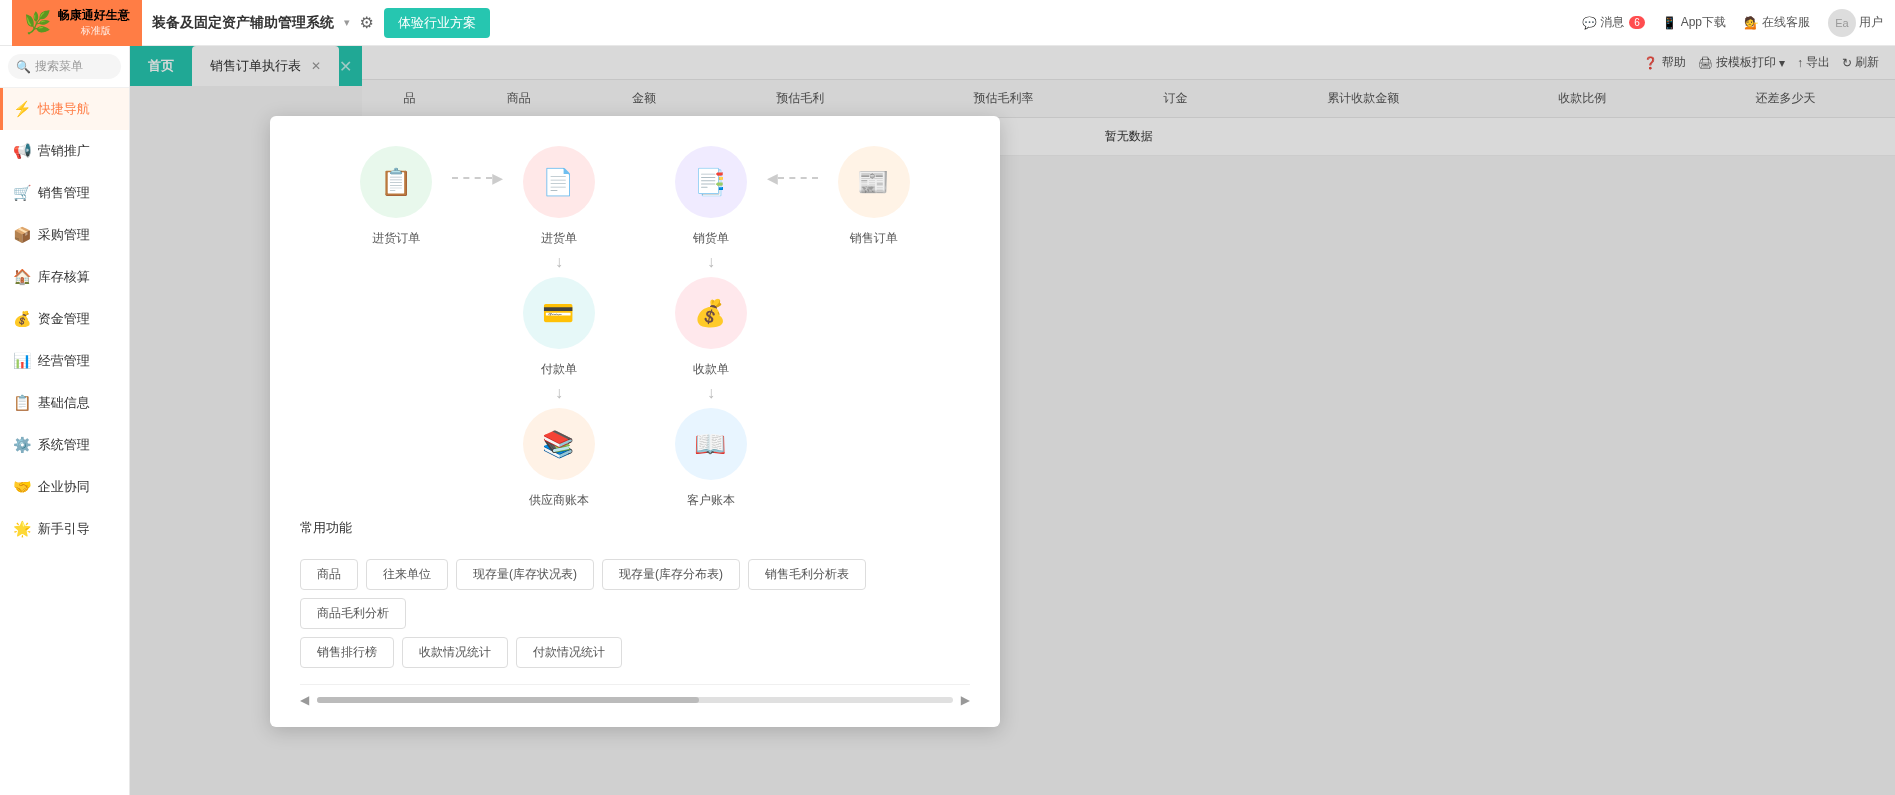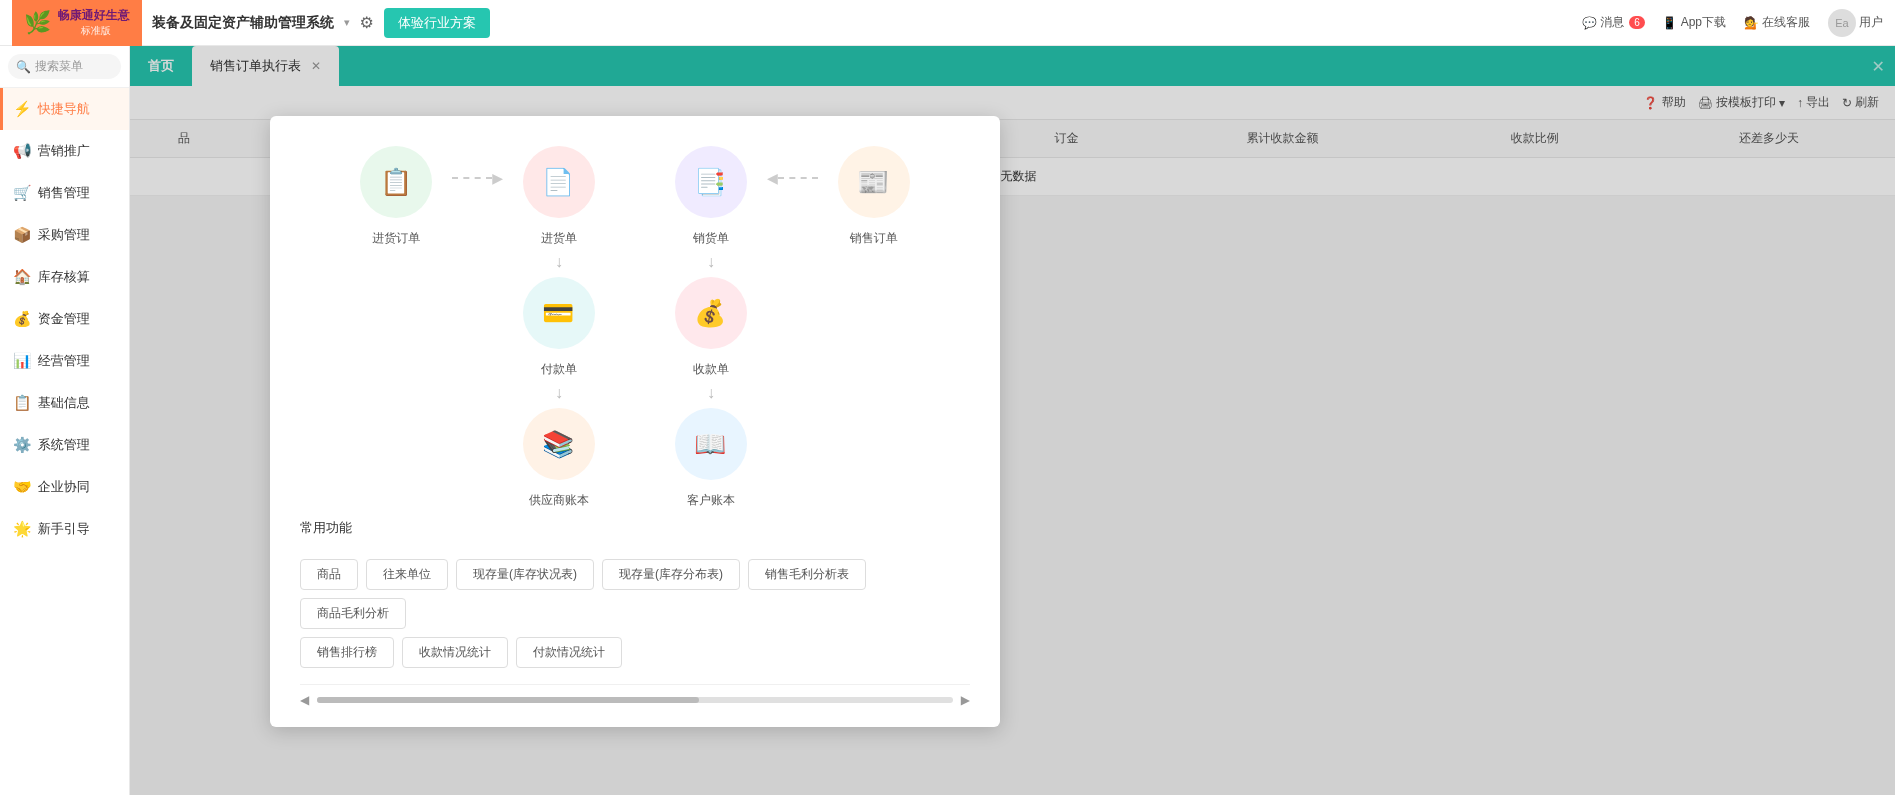--- a/index.html
+++ b/index.html
@@ -18,21 +18,21 @@
     .sidebar-logo .logo-icon { font-size: 22px; }
     .sidebar-search { padding: 8px; border-bottom: 1px solid #f0f0f0; }
     .sidebar-search-inner { background: #f5f5f5; border-radius: 14px; display: flex; align-items: center; padding: 4px 8px; gap: 4px; cursor: pointer; }
     .sidebar-search-inner span { font-size: 12px; color: #999; }
     .sidebar-nav { flex: 1; overflow-y: auto; }
     .sidebar-nav-item { display: flex; align-items: center; gap: 6px; padding: 12px 10px; cursor: pointer; color: #333; font-size: 13px; border-left: 3px solid transparent; }
     .sidebar-nav-item.active { background: #fff7f0; border-left-color: #ff7d45; color: #ff7d45; }
     .sidebar-nav-item .nav-icon { font-size: 15px; }
 
     
-    .content-area { flex: 1; display: flex; flex-direction: column; overflow: hidden; position: relative; }
+    .content-area { flex: 1; display: flex; flex-direction: row; overflow: hidden; position: relative; }
 
     
     .tab-bar { height: 40px; background: #26c6b0; display: flex; align-items: center; padding: 0 0; flex-shrink: 0; }
     .tab-item { height: 40px; display: flex; align-items: center; padding: 0 18px; cursor: pointer; font-size: 13px; color: rgba(255,255,255,0.85); gap: 6px; }
     .tab-item.home { color: #fff; font-weight: bold; }
     .tab-item.active { background: #fff; color: #333; border-radius: 4px 4px 0 0; text-align: center; }
     .tab-item .tab-close { color: #999; font-size: 12px; margin-left: 4px; }
 
     
     .page-content { flex: 1; background: #f5f5f5; overflow-y: auto; position: relative; }
@@ -96,21 +96,21 @@
 </head>
 <body>
 
 <div class="app-wrapper">
 
   <div class="top-bar">
     <div class="top-bar-left">
       <div class="sidebar-logo" style="width:130px; height:46px; flex-direction:row; background:#ff7d45; padding:0 10px; gap:6px; border-radius:0;">
         <span class="logo-icon">🌿</span>
         <div>
-          <div style="font-size:12px; font-weight:bold; color:#701a75;">畅康通好生意</div>
+          <div style="font-size:12px; font-weight:bold; color:#000000;">畅康通好生意</div>
           <div style="font-size:10px; color:rgba(255,255,255,0.85);margin-left:23px;">标准版</div>
         </div>
       </div>
       <span style="font-size:14px; color:#333; font-weight:700;text-align:center;">装备及固定资产辅助管理系统</span>
       <span class="dropdown-arrow">▾</span>
       <span class="settings-icon">⚙</span>
       <button class="btn-experience">体验行业方案</button>
     </div>
     <div class="top-bar-right">
       <div class="top-icon-btn">

